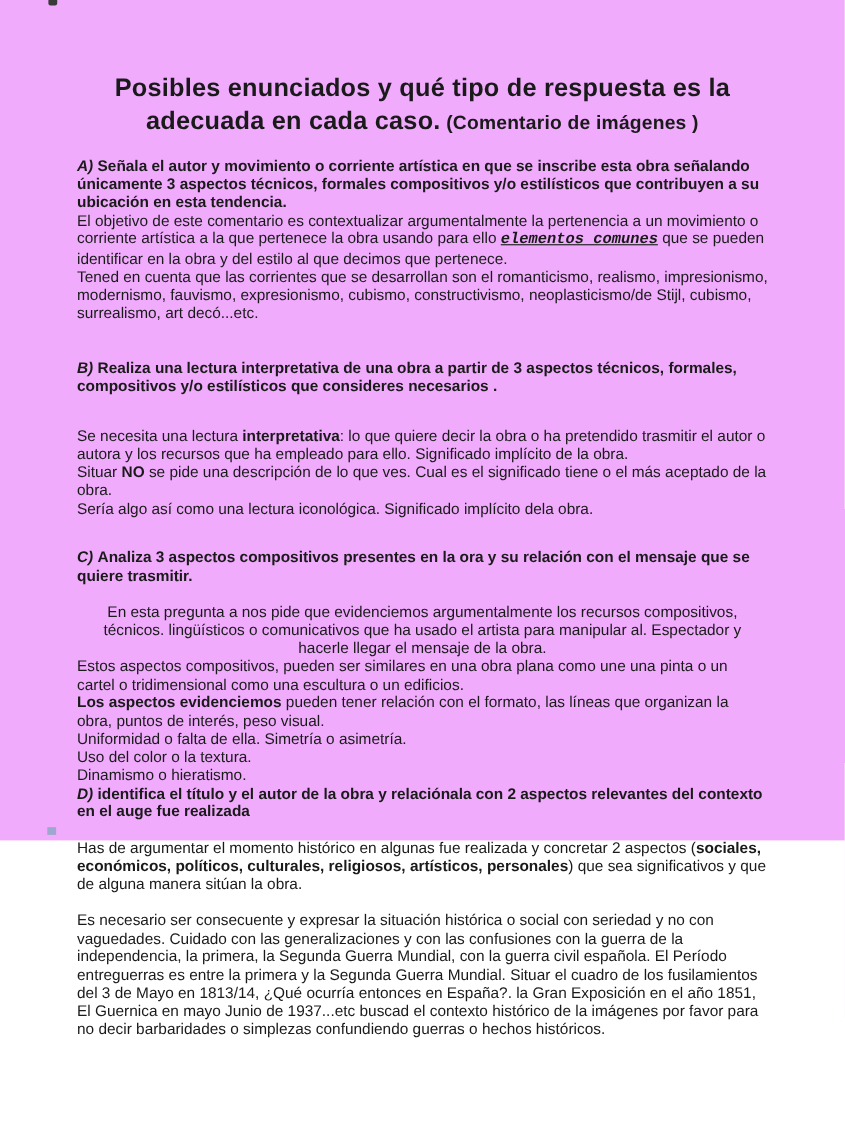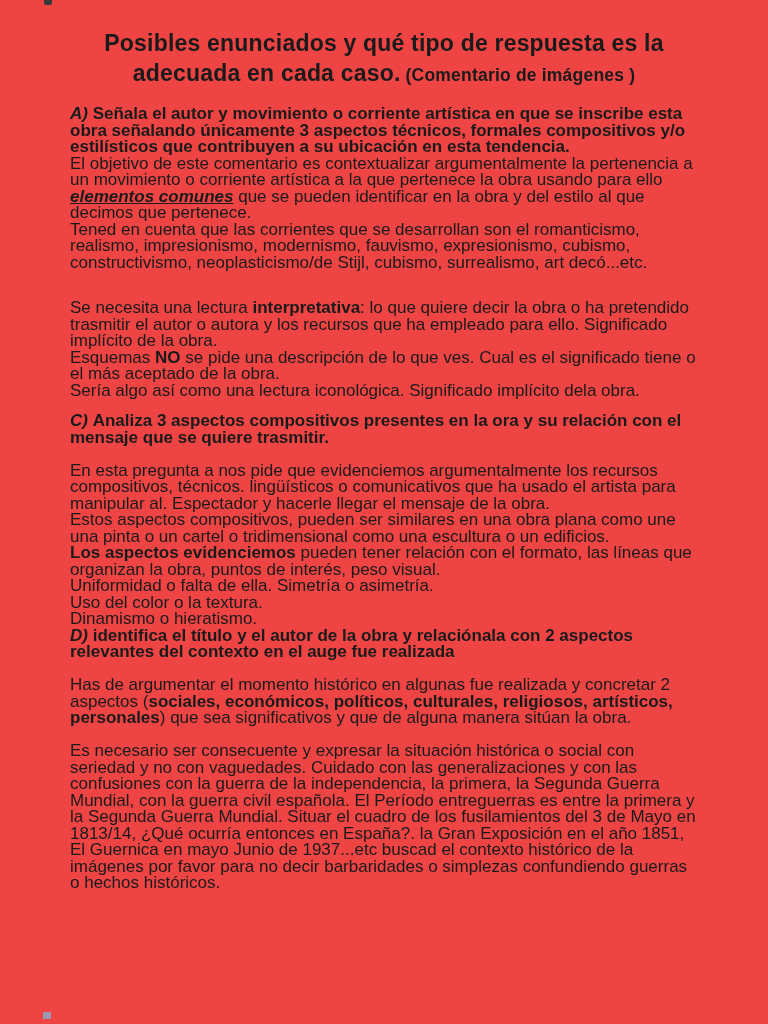--- a/index.html
+++ b/index.html
@@ -5,46 +5,46 @@
   * { margin: 0; padding: 0; box-sizing: border-box; }
   html, body { background: #ffffff; }
   body {
     width: 768px; height: 1024px;
     font-family: "Liberation Sans", sans-serif;
     color: #151515;
     position: relative;
     overflow: hidden;
   }
   .sheet {
-    width: 768px; height: 1024px;
-    background: #ef4444;
-    padding: 28px 70px 0 70px;
+    width: 768px; height: 764px;
+    background: #f0abfc;
+    padding: 64px 70px 0 70px;
     position: relative;
   }
   h1.doc-title {
     text-align: center;
     font-weight: bold;
     font-size: 23px;
     line-height: 30px;
     letter-spacing: 0.2px;
     margin-bottom: 16px;
     color: #1a1a1a;
   }
   h1.doc-title .title-suffix {
     font-size: 17.5px;
   }
   .doc-body p.block {
-    font-size: 17px;
+    font-size: 14px;
     line-height: 16.5px;
     color: #1a1a1a;
     text-align: left;
   }
   .run-b { font-weight: bold; }
   .run-i { font-style: italic; }
-  .run-u { text-decoration: underline; }
+  .run-u { text-decoration: underline; font-family: Liberation Mono, monospace; }
   .corner-mark {
     position: absolute;
     pointer-events: none;
   }
   .corner-mark.top {
     left: 44px; top: 0;
     width: 8px; height: 5px;
     background: #3a3a3a;
     border-radius: 0 0 2px 2px;
   }
@@ -60,25 +60,26 @@
 
 <div class="sheet">
   <div class="corner-mark top"></div>
 
   <h1 class="doc-title"><span>Posibles enunciados y qué tipo de respuesta es la adecuada en cada caso.</span><span class="title-suffix"> (Comentario de imágenes )</span></h1>
 
   <div class="doc-body">
       <p class="block heading"><span class="run-b run-i">A) </span><span class="run-b">Señala el autor y movimiento o corriente artística en que se inscribe esta obra señalando únicamente  3 aspectos técnicos, formales compositivos y/o estilísticos que contribuyen a su ubicación en esta tendencia.</span></p>
       <p class="block para"><span>El objetivo de este comentario es contextualizar argumentalmente la pertenencia a un movimiento o corriente artística a la que pertenece  la obra usando para ello </span><span class="run-b run-i run-u">elementos comunes</span><span> que se pueden identificar en la obra y del estilo al que decimos que pertenece.</span></p>
       <p class="block para"><span>Tened en cuenta que las corrientes que se desarrollan son el romanticismo, realismo, impresionismo, modernismo, fauvismo, expresionismo, cubismo, constructivismo, neoplasticismo/de Stijl, cubismo, surrealismo, art decó...etc.</span></p>
+      <p class="block heading" style="margin-top: 33px;"><span class="run-b run-i">B) </span><span class="run-b">Realiza una lectura interpretativa de una obra a partir de 3 aspectos técnicos, formales, compositivos y/o estilísticos que consideres necesarios .</span></p>
       <p class="block para" style="margin-top: 29px;"><span>Se necesita una lectura </span><span class="run-b">interpretativa</span><span>: lo que quiere decir la obra o ha pretendido trasmitir el autor o autora y los recursos que ha empleado para ello. Significado implícito de la obra.</span></p>
-      <p class="block para"><span>Esquemas </span><span class="run-b">NO</span><span> se pide una descripción de lo que ves. Cual es el significado tiene o el más aceptado de la obra.</span></p>
+      <p class="block para"><span>Situar </span><span class="run-b">NO</span><span> se pide una descripción de lo que ves. Cual es el significado tiene o el más aceptado de la obra.</span></p>
       <p class="block para"><span>Sería algo así como una lectura iconológica. Significado implícito dela obra.</span></p>
-      <p class="block heading" style="margin-top: 14px;"><span class="run-b run-i">C) </span><span class="run-b">Analiza 3 aspectos compositivos presentes en la ora y su relación con el mensaje que se quiere trasmitir.</span></p>
-      <p class="block para" style="margin-top: 16.5px;"><span>En esta pregunta a nos pide que evidenciemos argumentalmente los recursos compositivos, técnicos. lingüísticos o comunicativos que ha usado el artista para manipular al. Espectador y hacerle llegar  el mensaje de la obra.</span></p>
+      <p class="block heading" style="margin-top: 28px;"><span class="run-b run-i">C) </span><span class="run-b">Analiza 3 aspectos compositivos presentes en la ora y su relación con el mensaje que se quiere trasmitir.</span></p>
+      <p class="block para" style="margin-top: 16.5px; text-align: center;"><span>En esta pregunta a nos pide que evidenciemos argumentalmente los recursos compositivos, técnicos. lingüísticos o comunicativos que ha usado el artista para manipular al. Espectador y hacerle llegar  el mensaje de la obra.</span></p>
       <p class="block para"><span>Estos aspectos compositivos, pueden ser similares en una obra plana como une una pinta o un cartel o tridimensional como una escultura o un edificios.</span></p>
       <p class="block para"><span class="run-b">Los aspectos evidenciemos</span><span> pueden tener relación con el formato, las líneas que organizan la obra, puntos de interés, peso visual.</span></p>
       <p class="block para"><span>Uniformidad o falta de ella. Simetría o asimetría.</span></p>
       <p class="block para"><span>Uso del color o la textura.</span></p>
       <p class="block para"><span>Dinamismo o hieratismo.</span></p>
       <p class="block heading" style=""><span class="run-b run-i">D) </span><span class="run-b">identifica el título y el autor de la obra y relaciónala con 2 aspectos relevantes del contexto en el auge fue realizada</span></p>
       <p class="block para" style="margin-top: 16.5px;"><span>Has de argumentar el momento histórico en algunas fue realizada y concretar 2 aspectos (</span><span class="run-b">sociales, económicos, políticos, culturales, religiosos, artísticos, personales</span><span>) que sea significativos y que de alguna manera sitúan la obra.</span></p>
       <p class="block para" style="margin-top: 16.5px;"><span>Es necesario ser consecuente y expresar la situación histórica o social con seriedad y no con vaguedades. Cuidado con las generalizaciones y con las confusiones con la guerra de la independencia, la primera, la Segunda Guerra Mundial, con la guerra civil española. El Período entreguerras es entre la primera y la Segunda Guerra Mundial. Situar el cuadro de los fusilamientos del 3 de Mayo en 1813/14, ¿Qué ocurría entonces en España?. la Gran Exposición en el año 1851,  El Guernica en mayo Junio de 1937...etc buscad el contexto histórico de la imágenes por favor para no decir barbaridades o simplezas confundiendo guerras o hechos históricos.</span></p>
     </div>
 

